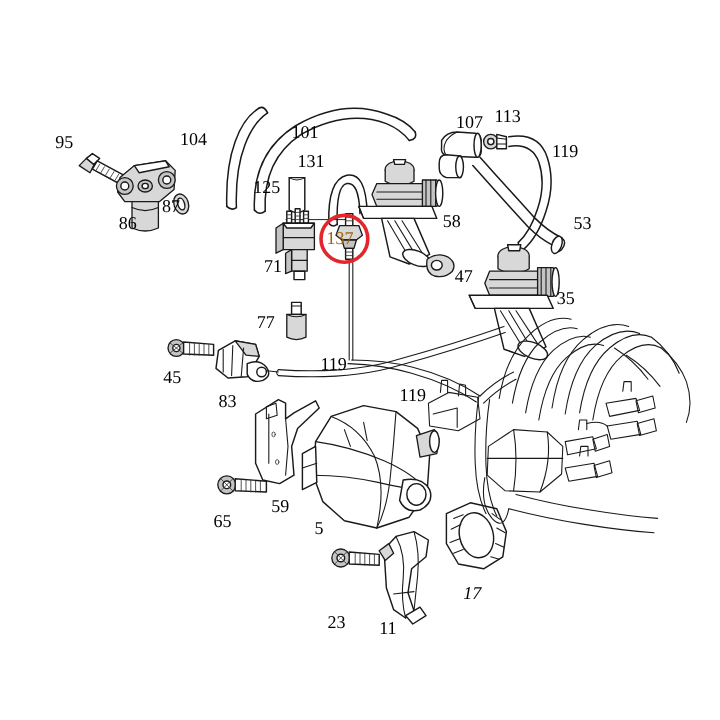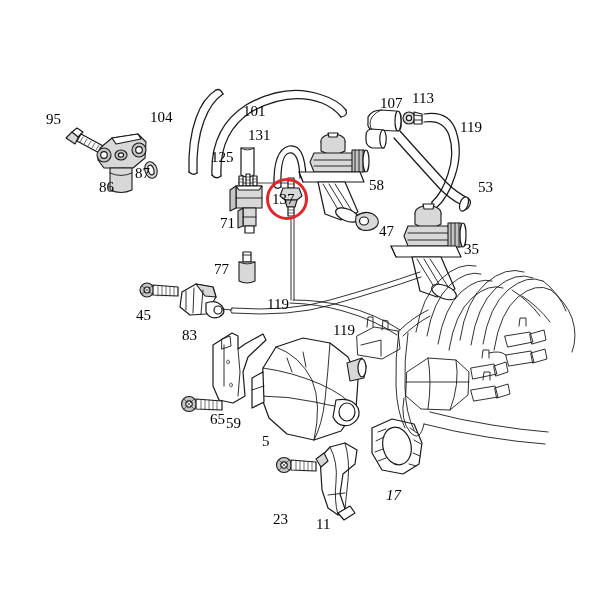--- a/index.html
+++ b/index.html
@@ -29,21 +29,21 @@
     font-size: 15px;
     color: #000000;
     white-space: nowrap;
     line-height: 1;
     user-select: none;
   }
   .highlight-label {
     position: absolute;
     font-family: "Liberation Serif", "DejaVu Serif", serif;
     font-size: 15px;
-    color: #000000;
+    color: #a16207;
     white-space: nowrap;
     line-height: 1;
     z-index: 6;
   }
   .highlight-ring {
     position: absolute;
     border-radius: 50%;
     box-sizing: border-box;
     z-index: 5;
     pointer-events: none;
@@ -378,20 +378,20 @@
   <div class="part-label" style="left:412px; top:91px;">113</div>
   <div class="part-label" style="left:460px; top:120px;">119</div>
   <div class="part-label" style="left:369px; top:178px;">58</div>
   <div class="part-label" style="left:379px; top:224px;">47</div>
   <div class="part-label" style="left:478px; top:180px;text-align:center;">53</div>
   <div class="part-label" style="left:464px; top:242px;">35</div>
   <div class="part-label" style="left:136px; top:308px;">45</div>
   <div class="part-label" style="left:182px; top:328px;">83</div>
   <div class="part-label" style="left:267px; top:297px;">119</div>
   <div class="part-label" style="left:333px; top:323px;">119</div>
-  <div class="part-label" style="left:178px; top:412px;margin-left:32px;">65</div>
+  <div class="part-label" style="left:178px; top:428px;">65</div>
   <div class="part-label" style="left:226px; top:416px;">59</div>
   <div class="part-label" style="left:262px; top:434px;">5</div>
   <div class="part-label" style="left:273px; top:487px;margin-top:25px;">23</div>
   <div class="part-label" style="left:316px; top:517px;">11</div>
   <div class="part-label" style="left:386px; top:488px;font-style:italic;">17</div>
 
 </div>
 
 </body></html>

